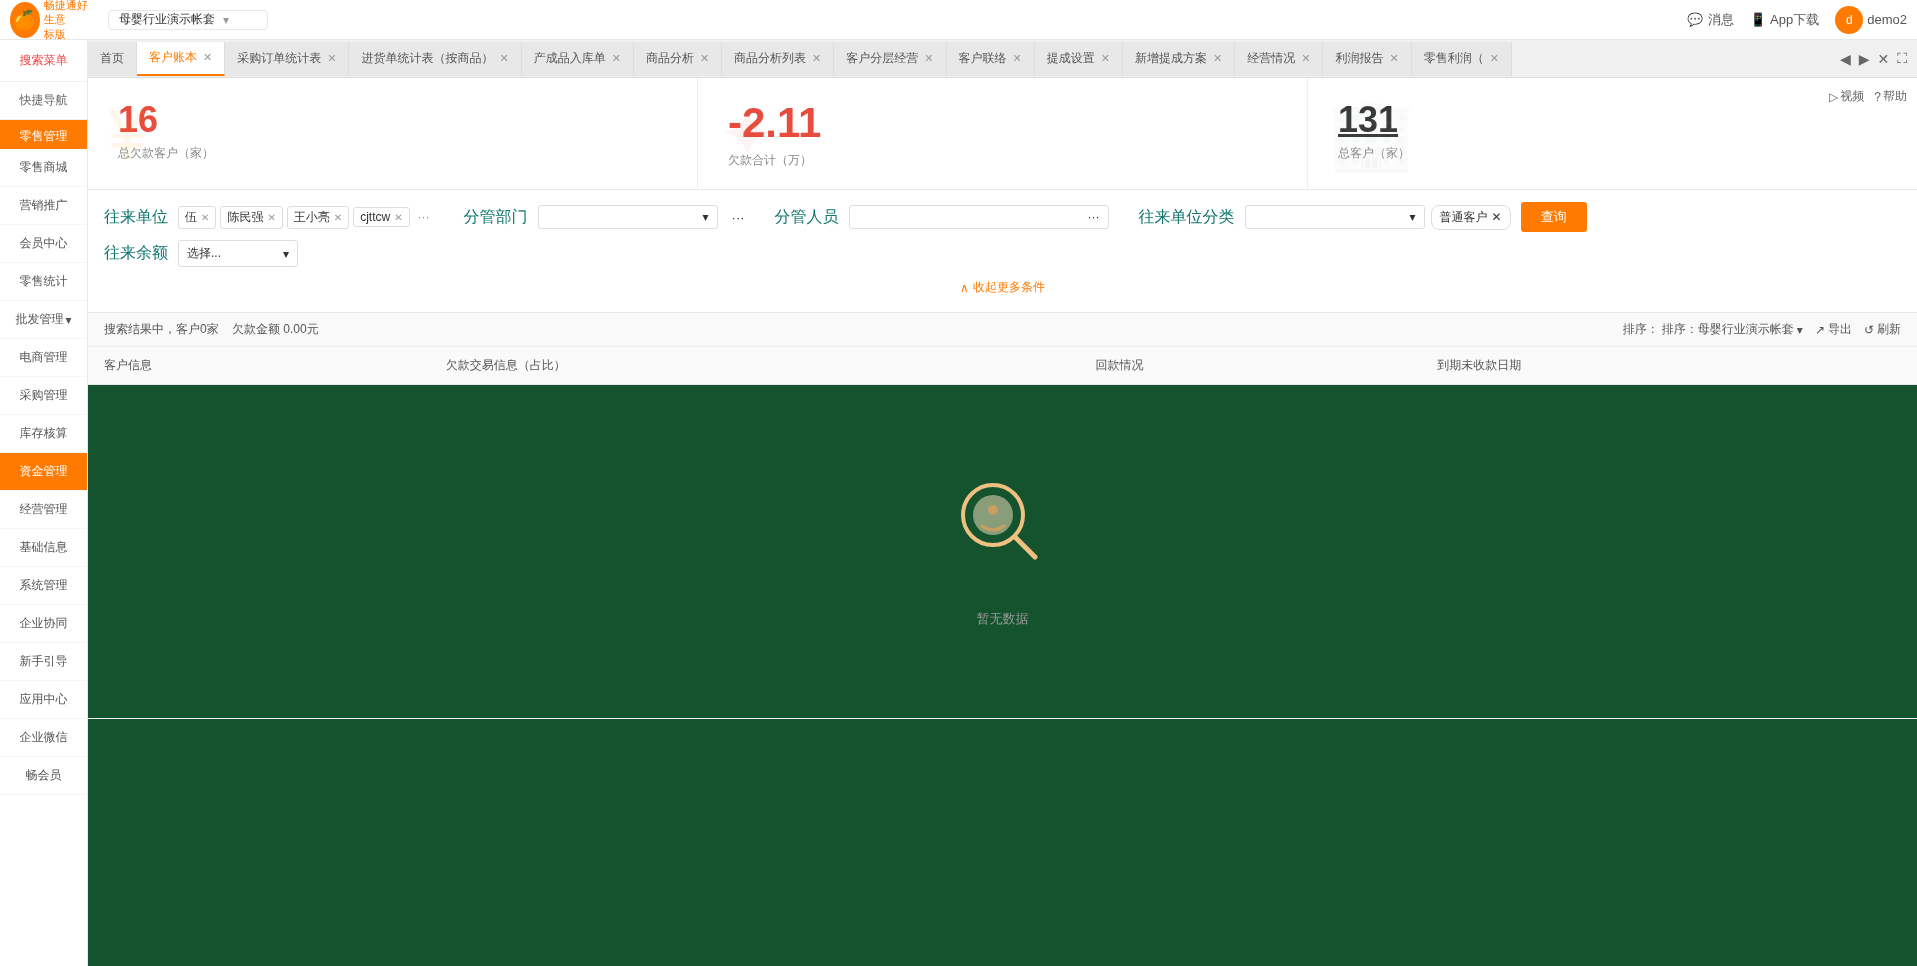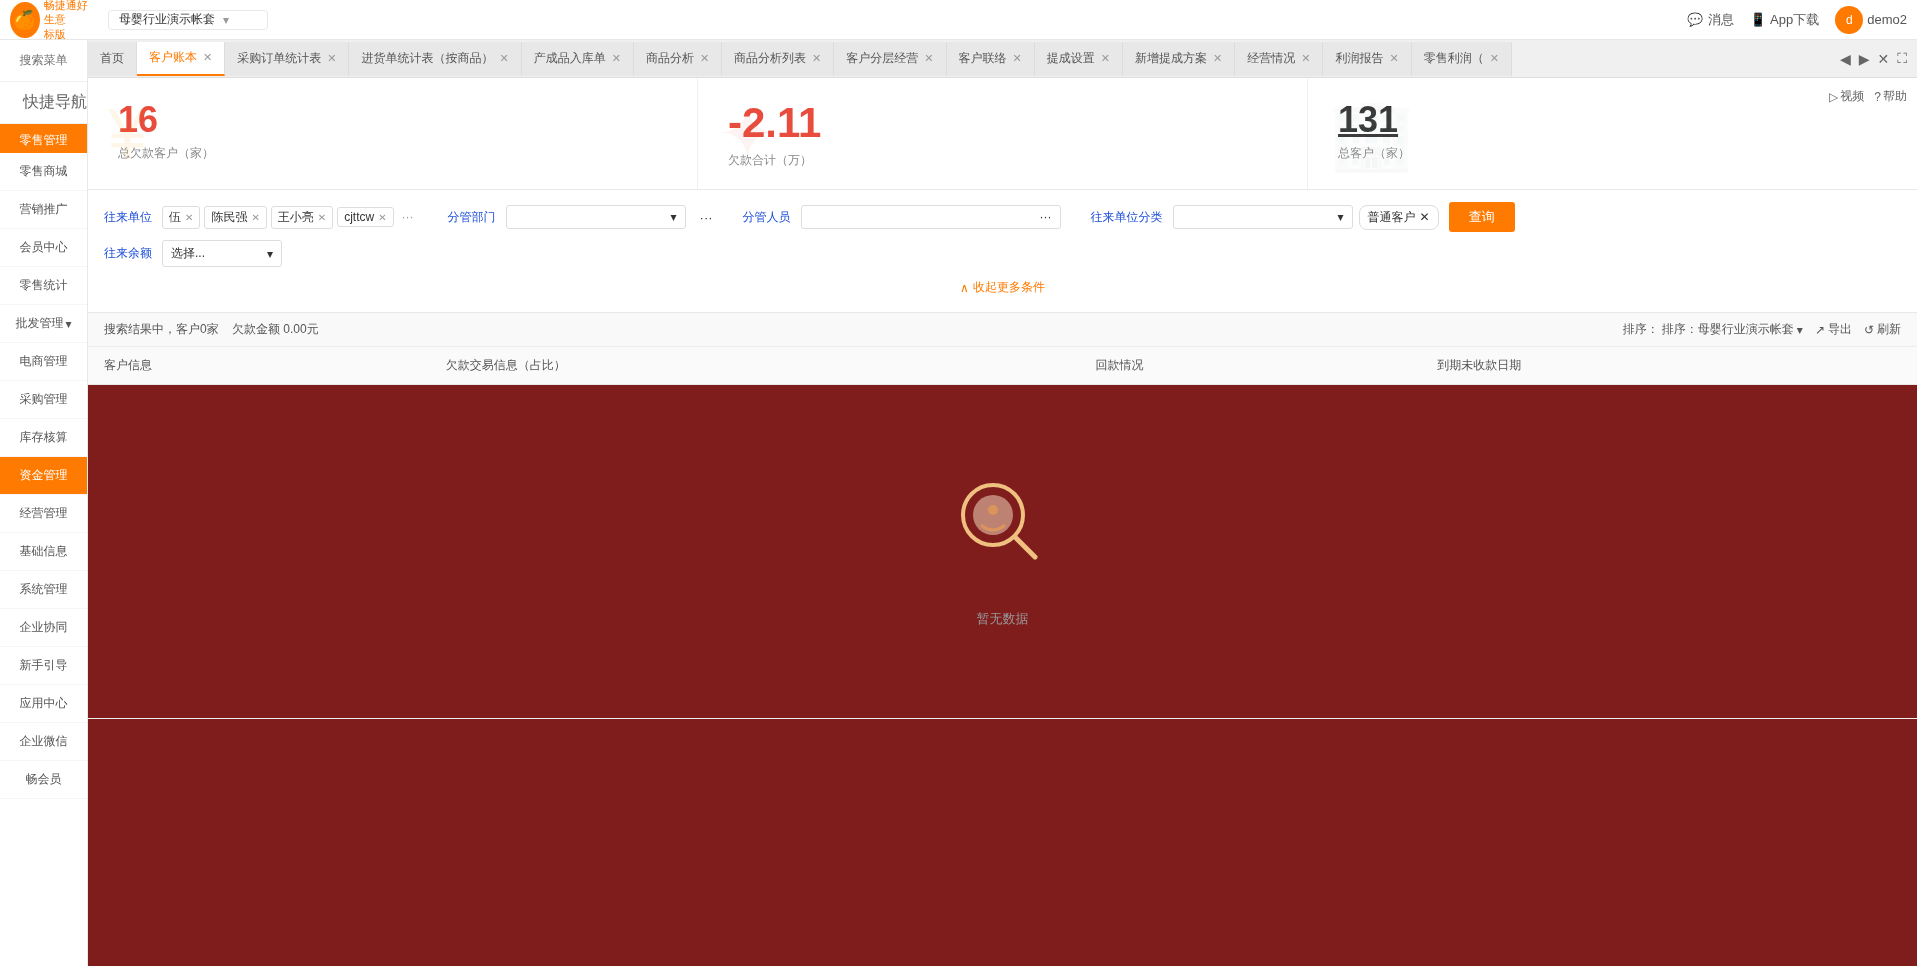--- a/index.html
+++ b/index.html
@@ -25,60 +25,60 @@
 
     
     .tab-bar { display: flex; align-items: center; background: #f0f0f0; height: 38px; border-bottom: 1px solid #ddd; overflow: hidden; }
     .tab { display: flex; align-items: center; padding: 0 12px; height: 34px; font-size: 12px; cursor: pointer; border-right: 1px solid #ddd; white-space: nowrap; background: #e8e8e8; color: #555; }
     .tab.active { background: #fff; color: #ff7a00; border-bottom: 2px solid #ff7a00; }
     .tab .close-tab { margin-left: 6px; color: #999; font-size: 11px; }
     .tab-actions { display: flex; align-items: center; margin-left: auto; padding: 0 8px; gap: 4px; }
     .tab-action-btn { cursor: pointer; color: #666; font-size: 14px; padding: 2px; }
 
     
-    .search-menu { padding: 12px 0; text-align: center; font-size: 12px; color: #737373; cursor: pointer; border-bottom: 1px solid #f0f0f0; }
-    .quick-nav { padding: 10px 0; text-align: right; font-size: 16px; color: #666; cursor: pointer; border-bottom: 1px solid #f0f0f0; }
+    .search-menu { padding: 12px 0; text-align: center; font-size: 12px; color: #ef4444; cursor: pointer; border-bottom: 1px solid #f0f0f0; }
+    .quick-nav { padding: 10px 0; text-align: center; font-size: 12px; color: #666; cursor: pointer; border-bottom: 1px solid #f0f0f0; }
     .sidebar-section-label { padding: 8px 0 4px; text-align: center; font-size: 12px; color: #ff7a00; background: #ff7a00; color: white; cursor: pointer; }
     .sidebar-item { padding: 10px 0; text-align: center; font-size: 12px; color: #555; cursor: pointer; border-bottom: 1px solid #f5f5f5; }
     .sidebar-item.active { background: #ff7a00; color: white; }
     .sidebar-item.has-arrow { display: flex; align-items: center; justify-content: center; gap: 2px; }
 
     
     .stats-bar { display: flex; background: white; border-bottom: 1px solid #e8e8e8; position: relative; }
     .stat-card { flex: 1; padding: 20px 30px; display: flex; flex-direction: column; border-right: 1px solid #f0f0f0; position: relative; }
     .stat-card:last-child { border-right: none; }
     .stat-value { font-size: 36px; font-weight: bold; color: #e74c3c; line-height: 1.2; }
     .stat-value.negative { color: #e74c3c; }
     .stat-value.black { color: #333; text-decoration: underline; }
     .stat-label { font-size: 12px; color: #888; margin-top: 4px; }
     .video-help { position: absolute; top: 10px; right: 10px; display: flex; gap: 10px; font-size: 12px; color: #666; }
     .video-help span { cursor: pointer; display: flex; align-items: center; gap: 2px; }
 
     
     .filter-area { background: white; padding: 12px 16px; border-bottom: 1px solid #e8e8e8; }
     .filter-row { display: flex; align-items: center; gap: 10px; margin-bottom: 8px; flex-wrap: wrap; }
-    .filter-label { font-size: 12px; color: #1d4ed8; white-space: nowrap; }
+    .filter-label { font-size: 16px; color: #0f766e; white-space: nowrap; }
     .filter-tags { display: flex; align-items: center; gap: 4px; flex-wrap: wrap; }
     .filter-tag { display: flex; align-items: center; background: #fff; border: 1px solid #ddd; border-radius: 3px; padding: 2px 6px; font-size: 12px; gap: 4px; }
     .filter-tag .tag-close { color: #999; cursor: pointer; font-size: 10px; }
     .filter-more { color: #999; cursor: pointer; font-size: 12px; padding: 2px 4px; }
     .filter-select { display: flex; align-items: center; border: 1px solid #ddd; border-radius: 3px; padding: 4px 8px; font-size: 12px; cursor: pointer; min-width: 180px; justify-content: space-between; }
     .filter-select-wide { min-width: 260px; }
     .collapse-btn { display: flex; align-items: center; justify-content: center; gap: 4px; cursor: pointer; color: #ff7a00; font-size: 12px; padding: 4px; }
     .query-btn { background: #ff7a00; color: white; border: none; border-radius: 3px; padding: 6px 20px; font-size: 13px; cursor: pointer; }
 
     
     .result-bar { background: #f9f9f9; padding: 8px 16px; display: flex; align-items: center; justify-content: space-between; border-bottom: 1px solid #eee; }
     .result-info { font-size: 12px; color: #555; }
     .result-actions { display: flex; gap: 12px; font-size: 12px; color: #555; }
     .result-action { display: flex; align-items: center; gap: 3px; cursor: pointer; }
     .sort-select { display: flex; align-items: center; gap: 3px; cursor: pointer; }
 
     
-    .table-container { flex: 1; overflow: auto; background: #7f1d1d; }
+    .table-container { flex: 1; overflow: auto; background: #14532d; }
     .data-table { width: 100%; border-collapse: collapse; }
     .data-table th { background: #fafafa; padding: 10px 16px; text-align: left; font-size: 12px; color: #555; border-bottom: 1px solid #e8e8e8; font-weight: normal; }
     .data-table td { padding: 10px 16px; border-bottom: 1px solid #f0f0f0; font-size: 12px; }
 
     
     .empty-state { display: flex; flex-direction: column; align-items: center; justify-content: center; padding: 80px 0; }
     .empty-icon { font-size: 80px; margin-bottom: 16px; color: #f0c080; }
     .empty-text { font-size: 13px; color: #999; }
 
     

